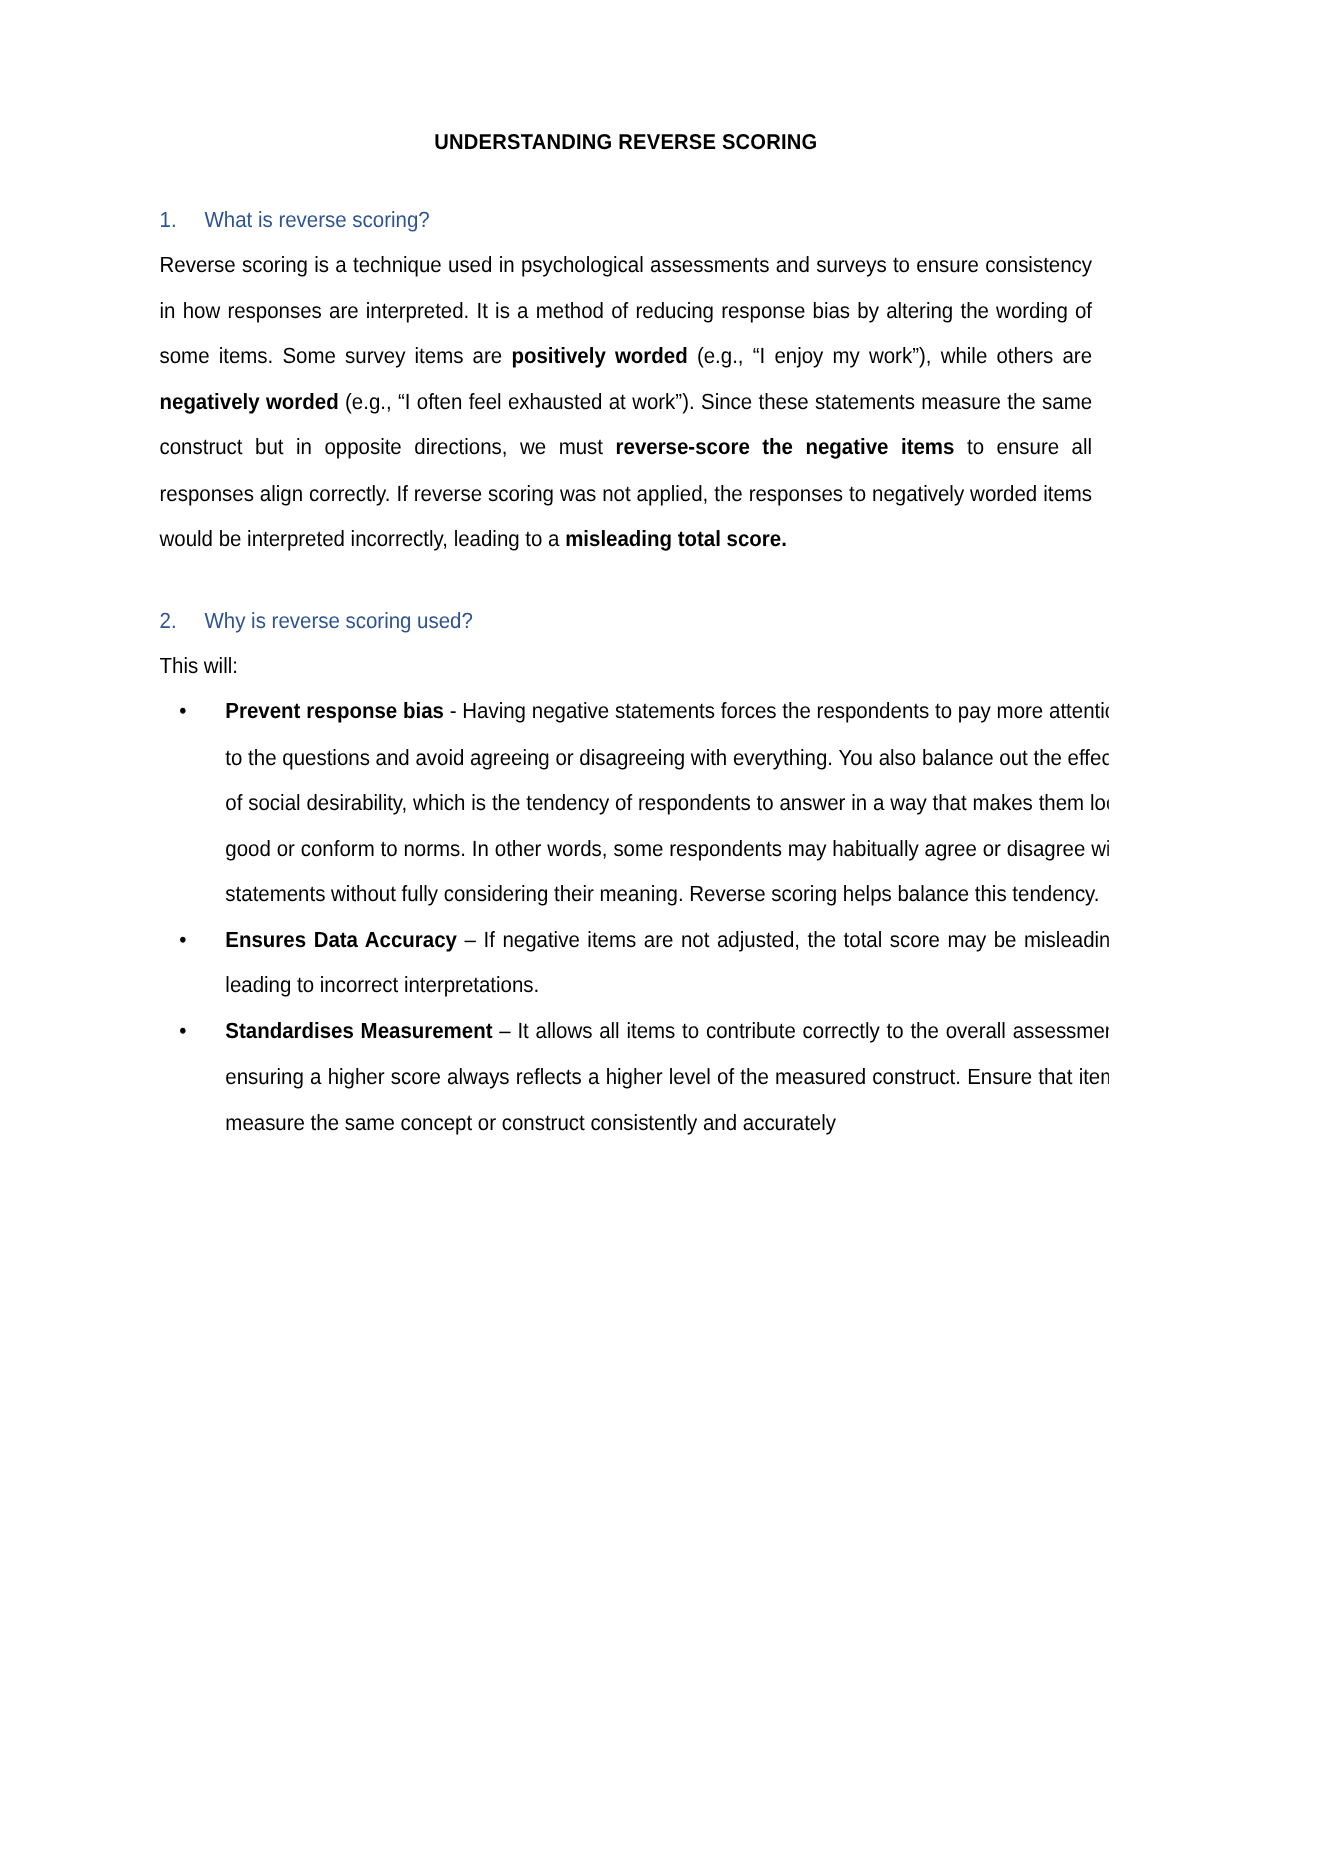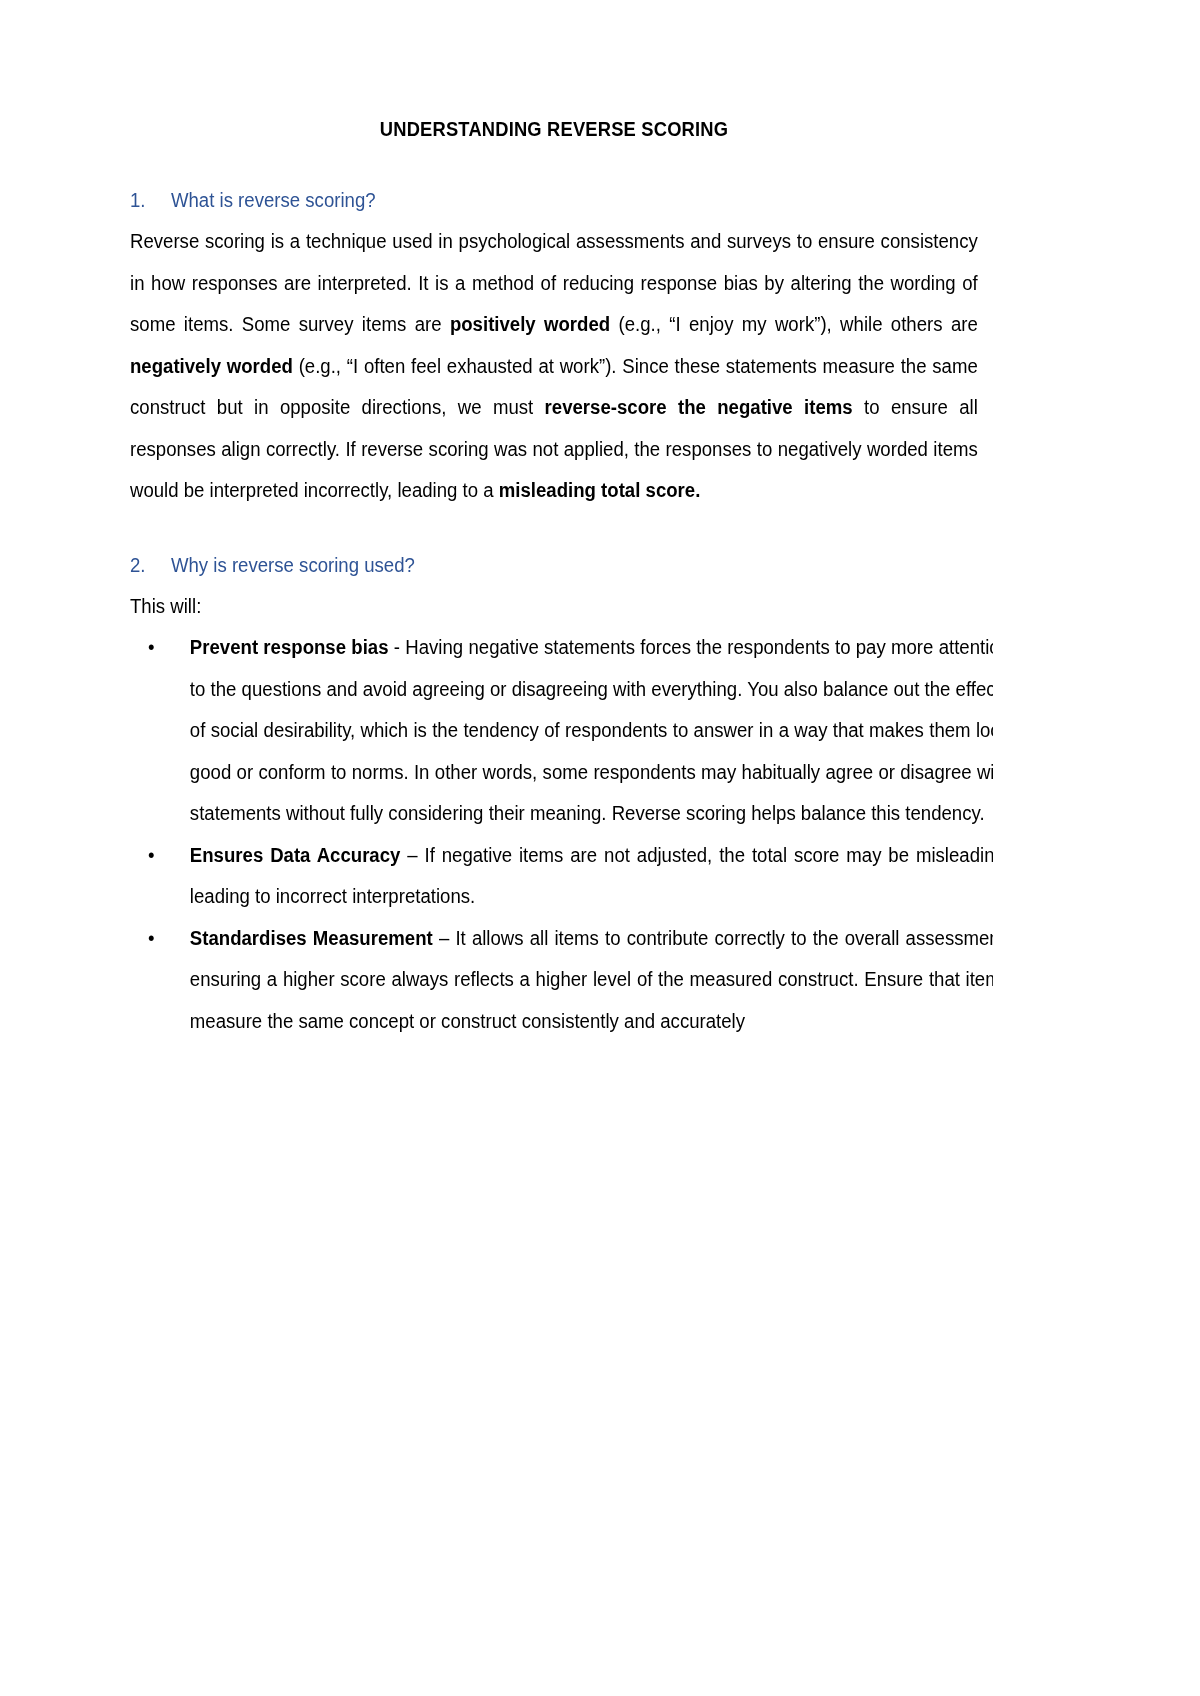--- a/index.html
+++ b/index.html
@@ -16,20 +16,21 @@
   }
 
   .page {
     position: relative;
     width: 993px;
     height: 1696px;
     background: #ffffff;
     box-sizing: border-box;
     padding: 0;
     overflow: hidden;
+    margin-left: 15px;
   }
 
   .content {
     position: absolute;
     left: 130px;
     top: 118px;
     width: 848px;
   }
 
   

